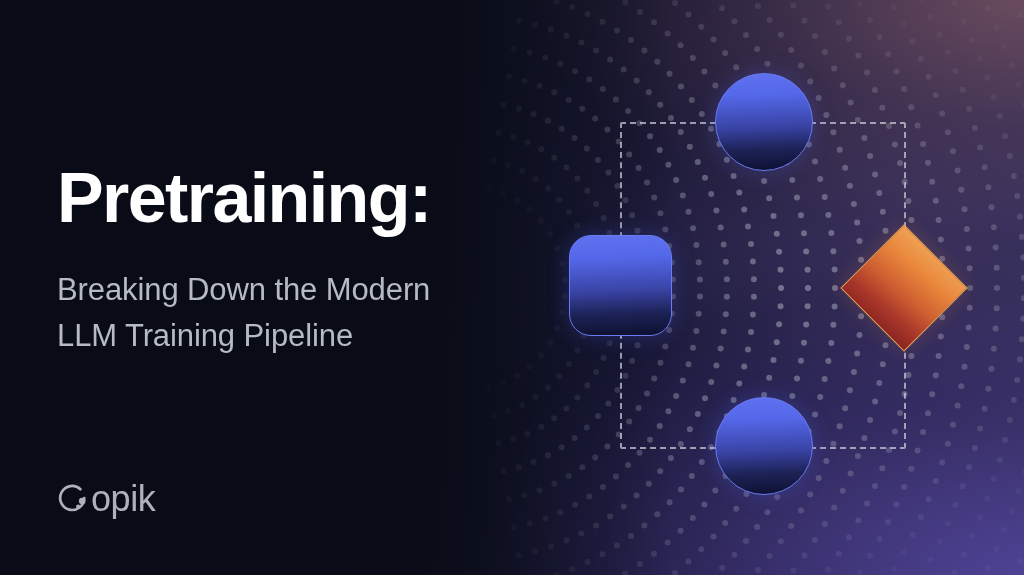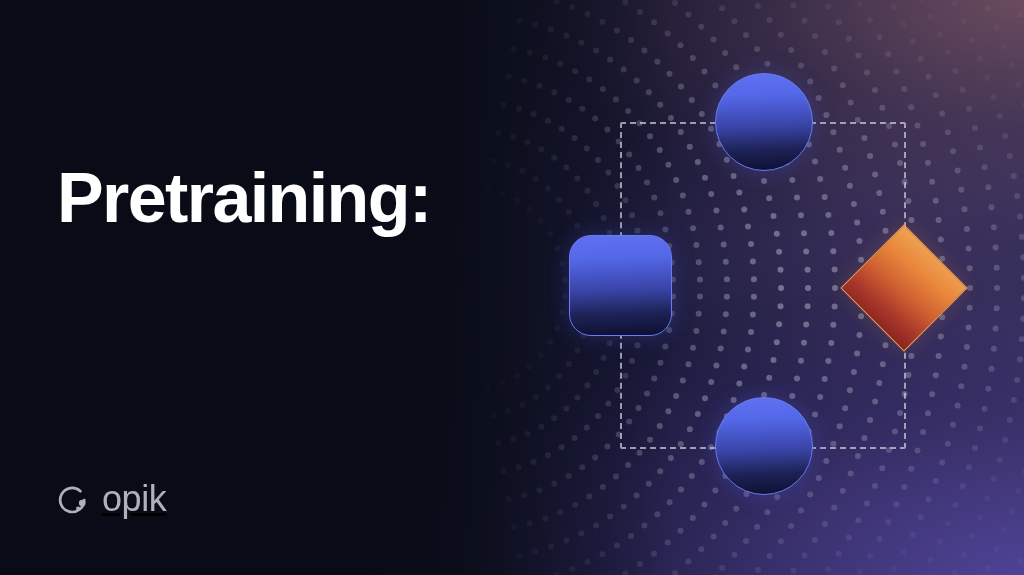--- a/index.html
+++ b/index.html
@@ -90,23 +90,21 @@
     color: #b6bac4;
     max-width: 440px;
   }
 
   
   #logo {
     position: absolute;
     left: 57px;
     top: 481px;
     display: flex;
-    align-items: flex-end;
-    gap: 11px;
-    text-decoration: underline;
+    align-items: flex-start;
   }
   #logo-mark { display: block; }
   #logo-word {
     font-size: 36px;
     font-weight: normal;
     letter-spacing: -0.4px;
     color: #aeb0bd;
     line-height: 1;
   }
 </style>
@@ -785,20 +783,21 @@
 
     <div class="node node-square" style="left:569px; top:235px; width:101px; height:99px;"></div>
 
     <div class="node-diamond" style="left:859px; top:243px; width:88px; height:88px;"></div>
 
     <div class="node node-circle" style="left:715px; top:397px; width:96px; height:96px;"></div>
   </div>
 
   <div id="text-column">
     <h1 id="headline">Pretraining:</h1>
+    <p id="subheadline">Breaking Down the Modern LLM Training Pipeline</p>
   </div>
 
   <div id="logo">
     <svg id="logo-mark" width="34" height="34" viewBox="0 0 34 34" aria-hidden="true">
       <path d="M27.2 17 A12 12 0 1 1 23.4 8.2" fill="none" stroke="#aeb0bd" stroke-width="2.7" stroke-linecap="round"></path>
       <circle cx="25.2" cy="20.1" r="3.3" fill="#aeb0bd"></circle>
       <circle cx="21.1" cy="25.4" r="2.0" fill="#aeb0bd"></circle>
     </svg>
     <span id="logo-word">opik</span>
   </div>

